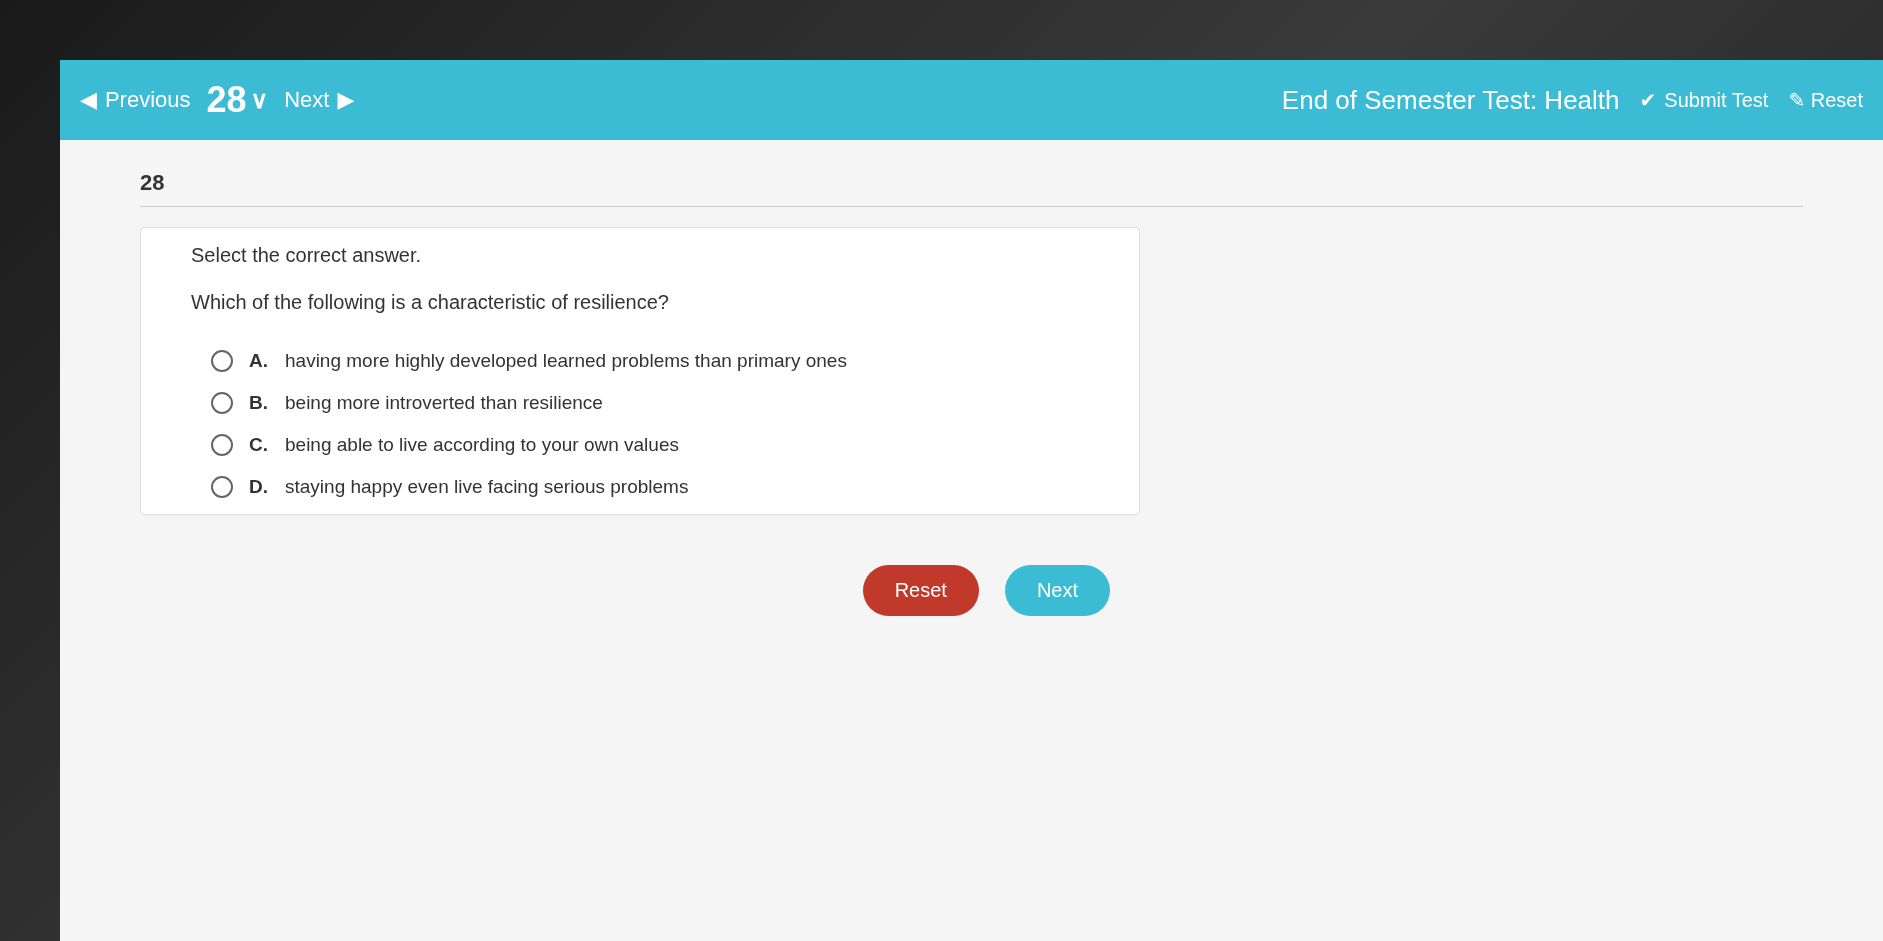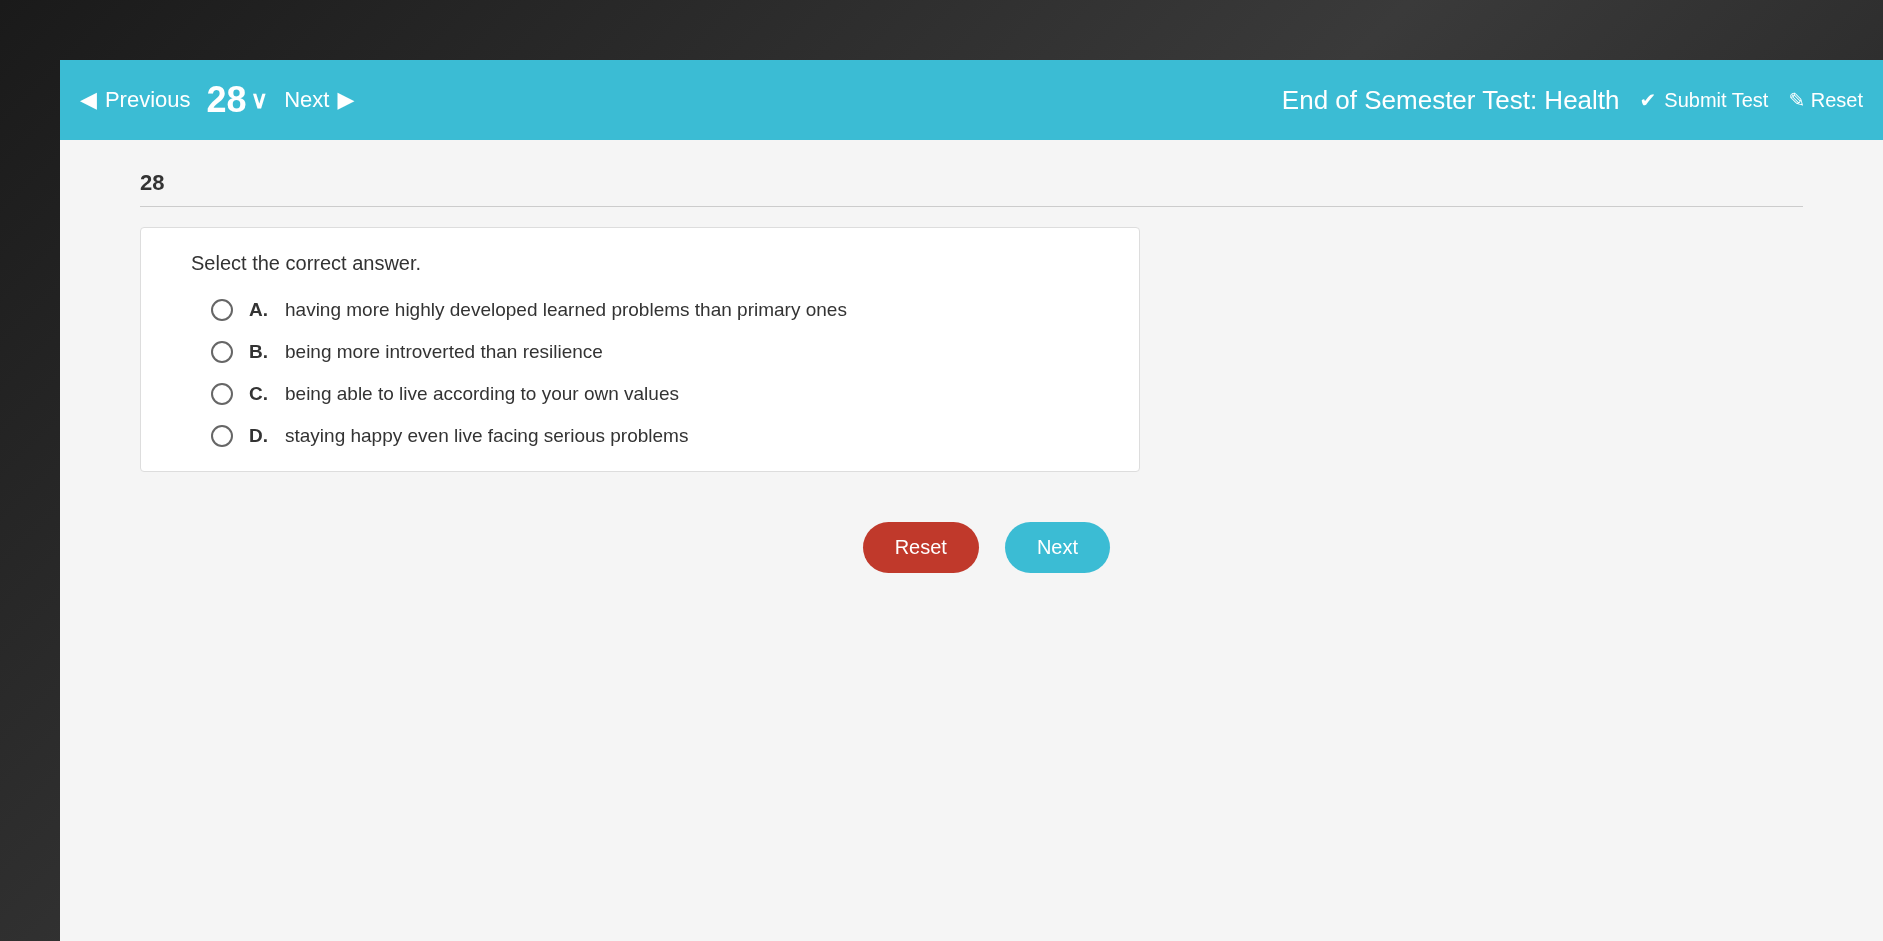--- a/index.html
+++ b/index.html
@@ -126,21 +126,21 @@
       color: #333;
       margin-bottom: 20px;
       padding-bottom: 10px;
       border-bottom: 1px solid #ccc;
     }
 
     .question-container {
       background: white;
       border: 1px solid #ddd;
       border-radius: 4px;
-      padding: 24px 50px;
+      padding: 16px 50px;
       margin-top: 20px;
       max-width: 1000px;
     }
 
     .instruction-text {
       font-size: 20px;
       color: #333;
       margin-bottom: 24px;
     }
 
@@ -274,20 +274,21 @@
   </div>
 
   <div class="content-area">
 
     <div class="question-number">28</div>
 
     <div class="question-container">
 
       <p class="instruction-text">Select the correct answer.</p>
 
+      <p class="question-text">Which of the following is a characteristic of resilience?</p>
 
       <ul class="options-list">
 
         <li class="option-item">
           <input type="radio" class="option-radio" name="answer" style="">
           <label class="option-label">
             <span class="option-letter">A.</span>
             <span class="option-text">having more highly developed learned problems than primary ones</span>
           </label>
         </li>

